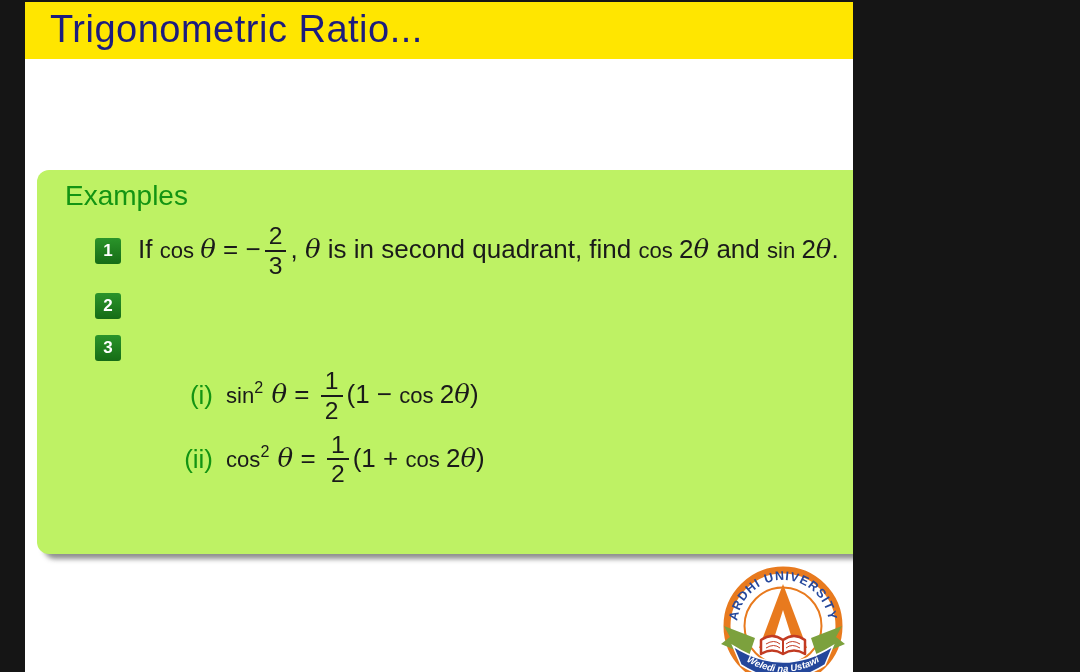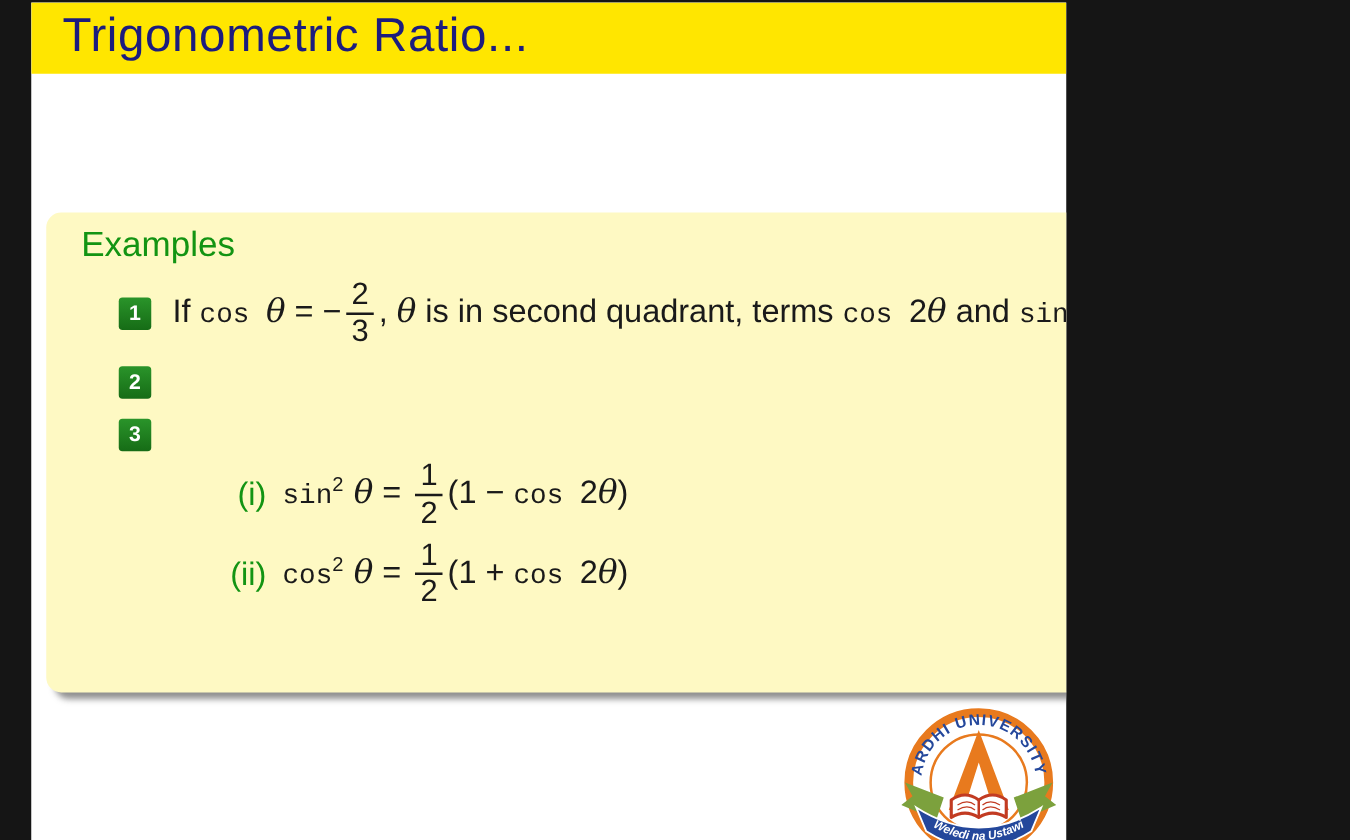--- a/index.html
+++ b/index.html
@@ -19,21 +19,21 @@
     display:flex;align-items:center;
   }
   .frame-title{
     margin:0;padding:0 0 2px 25px;
     font-size:38px;font-weight:400;color:#1C1C7E;
     letter-spacing:0.5px;white-space:nowrap;
   }
   
   .example-block{
     position:absolute;left:12px;top:168px;width:1018px;height:384px;
-    background:#fef9c3;border-radius:12px;
+    background:#bef264;border-radius:12px;
     box-shadow:6px 6px 5px -1px rgba(125,125,125,0.85);
   }
   .block-title{
     margin:10px 0 0 28px;
     font-size:28px;color:#139413;font-weight:400;
   }
   .row{display:flex;align-items:center;}
   .row-item{margin:10px 0 0 58px;}
   .row-item2{margin:14px 0 0 58px;}
   .row-item3{margin:16px 0 0 58px;}
@@ -44,21 +44,21 @@
     border-radius:3px;
     display:flex;align-items:center;justify-content:center;
     color:#ffffff;font-size:17px;font-weight:700;
   }
   .sub-label{
     flex:0 0 auto;width:56px;margin-right:13px;
     text-align:right;color:#139413;font-size:26px;
   }
   .math-line{margin:0;font-size:26px;color:#1a1a1a;line-height:1.25;}
   .mtxt{font-style:normal;}
-  .fn{font-size:0.85em;font-family:Liberation Mono, monospace;}
+  .fn{font-size:0.85em;}
   .mvar{font-family:"DejaVu Serif",serif;font-style:italic;}
   .msup{font-size:0.62em;vertical-align:super;line-height:0;}
   .frac{
     display:inline-flex;flex-direction:column;vertical-align:middle;
     text-align:center;margin:0 4px;font-size:0.95em;line-height:1.12;
   }
   .frac .den{border-top:2px solid #1a1a1a;padding:0 4px;}
   .frac .num{padding:0 4px;}
   
   .logo{position:absolute;top:558px;right:8px;width:124px;height:152px;}
@@ -73,21 +73,21 @@
   </div>
 
   <div class="example-block">
     <h2 class="block-title">Examples</h2>
 
     <div class="row row-item">
       <span class="bullet">1</span>
       <p class="math-line"><span class="mtxt">If </span><span class="mtxt fn">cos </span><span class="mvar">θ</span><span class="mtxt"> = −</span><span class="frac">
             <span class="num">2</span>
             <span class="den">3</span>
-          </span><span class="mtxt">, </span><span class="mvar">θ</span><span class="mtxt"> is in second quadrant, terms </span><span class="mtxt fn">cos </span><span class="mtxt">2</span><span class="mvar">θ</span><span class="mtxt"> and </span><span class="mtxt fn">sin </span><span class="mtxt">2</span><span class="mvar">θ</span><span class="mtxt">.</span></p>
+          </span><span class="mtxt">, </span><span class="mvar">θ</span><span class="mtxt"> is in second quadrant, find </span><span class="mtxt fn">cos </span><span class="mtxt">2</span><span class="mvar">θ</span><span class="mtxt"> and </span><span class="mtxt fn">sin </span><span class="mtxt">2</span><span class="mvar">θ</span><span class="mtxt">.</span></p>
     </div>
 
     <div class="row row-item2">
       <span class="bullet">2</span>
     </div>
 
     <div class="row row-item3">
       <span class="bullet">3</span>
     </div>
 

